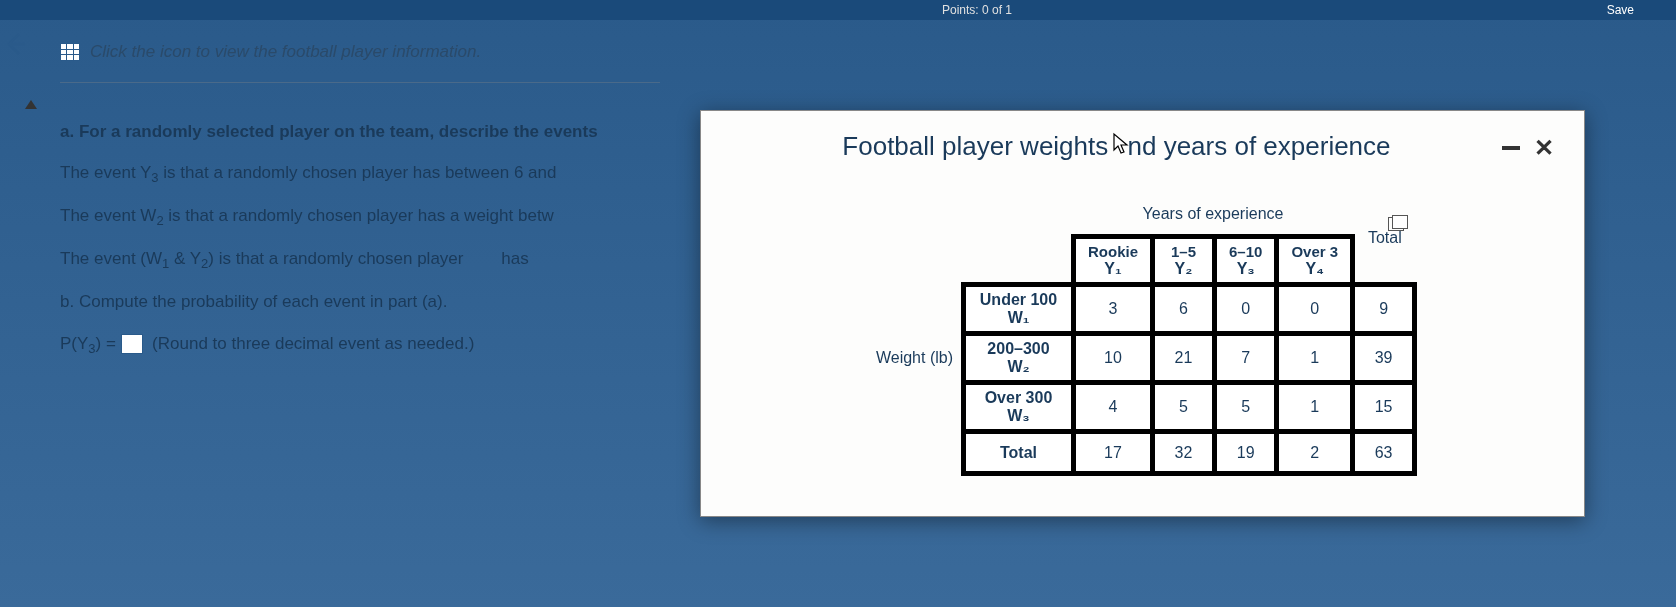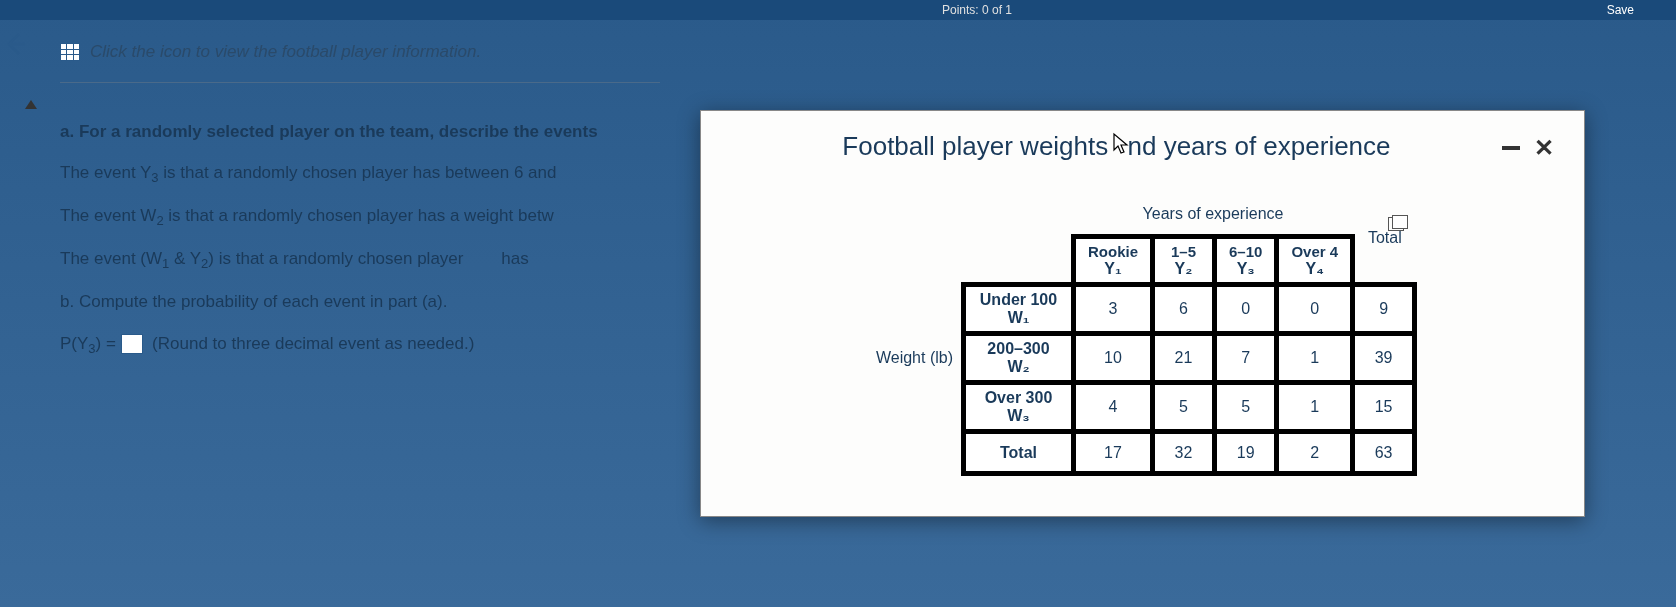--- a/index.html
+++ b/index.html
@@ -261,21 +261,21 @@
             </th>
         <th class="col-head">
               <div class="range">1–5</div>
               <div class="sym">Y₂</div>
             </th>
         <th class="col-head">
               <div class="range">6–10</div>
               <div class="sym">Y₃</div>
             </th>
         <th class="col-head">
-              <div class="range">Over 4</div>
+              <div class="range">Over 3</div>
               <div class="sym">Y₄</div>
             </th>
       </tr>
       <tr>
         <th class="axis-label" rowspan="3">Weight (lb)</th>
         <th class="row-head">
               <div>Under 100</div>
               <div>W₁</div>
             </th>
         <td>3</td>

